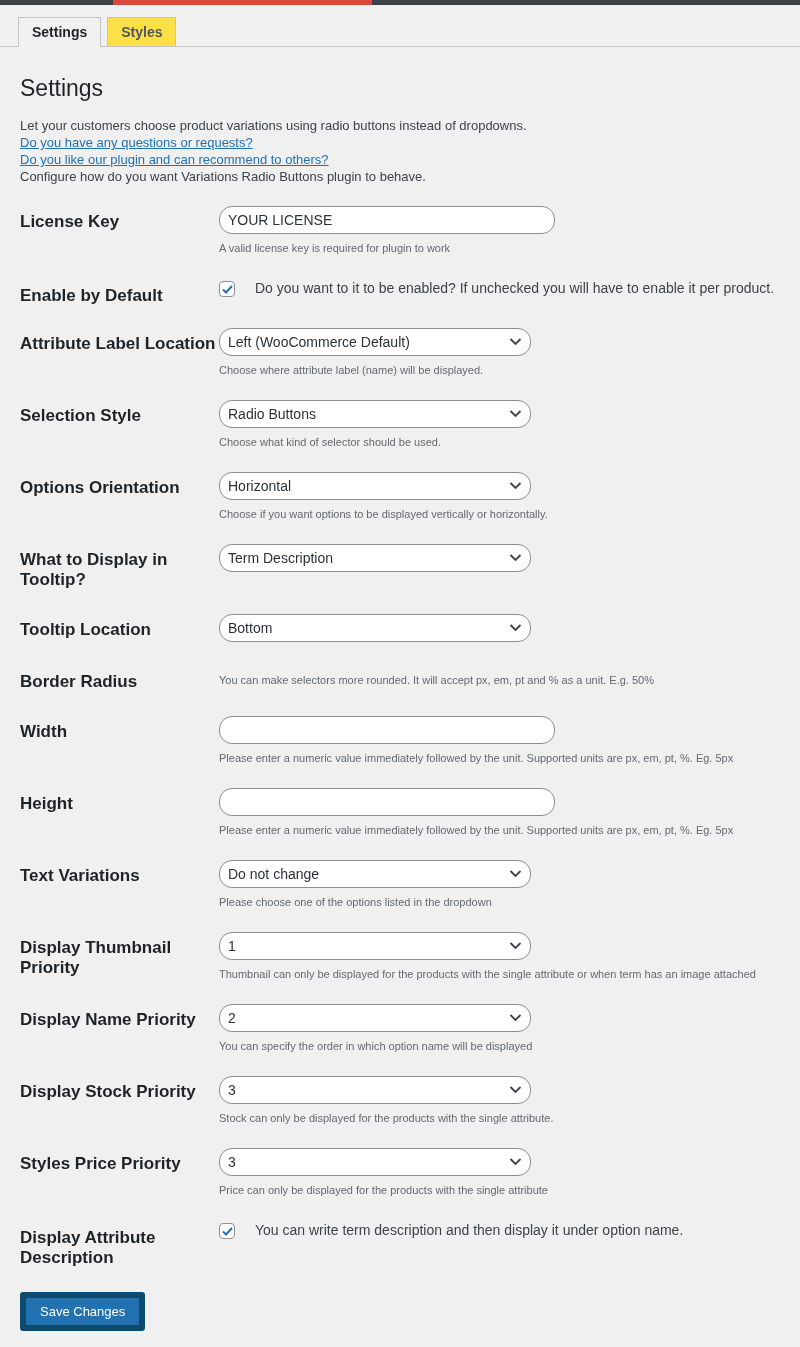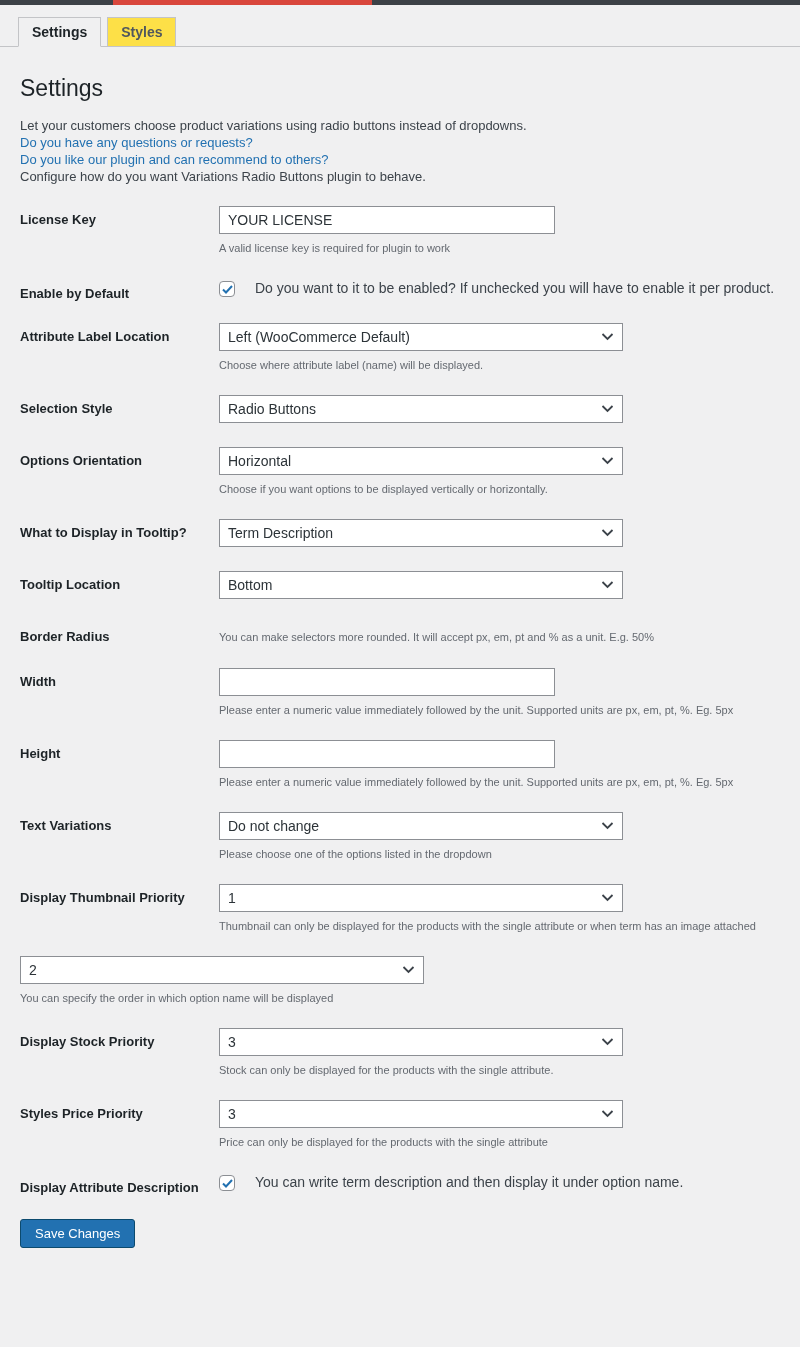--- a/index.html
+++ b/index.html
@@ -20,49 +20,49 @@
   .tab { padding: 6px 13px; font-size: 14px; font-weight: 700; color: #50575e;
          background: #fde047; border: 1px solid #c3c4c7; border-bottom: none;
          text-decoration: none; cursor: pointer; }
   .tab.active { background: #f0f0f1; color: #1d2327; border-bottom: 1px solid #f0f0f1;
                 margin-bottom: -1px; }
 
   .wrap { padding: 0 20px; }
   h1 { font-size: 23px; font-weight: 400; color: #1d2327; margin: 28px 0 15px; }
   .intro p, .config { margin: 0; line-height: 17px; font-size: 13px; }
   .config { margin-top: 10px; }
-  a.doclink { color: #2271b1; cursor: pointer; }
+  a.doclink { color: #2271b1; text-decoration: underline; cursor: pointer; }
 
   
   #rows { margin-top: 9px; }
   .row { display: flex; padding: 12px 0; }
   .row-cb { padding: 14px 0 10px; }
   .row-label { width: 199px; flex: none; padding-top: 6px;
-               font-weight: 700; font-size: 13px; color: #1d2327; }
+               font-weight: 700; font-size: 17px; color: #1d2327; }
   .row-control { flex: 1; min-width: 0; }
   .text-input, select {
     width: 336px; height: 28px; padding: 0 8px;
-    border: 1px solid #8c8f94; border-radius: 0;
+    border: 1px solid #8c8f94; border-radius: 13px;
     background: #fff; font-family: "Liberation Sans", sans-serif;
     font-size: 14px; color: #2c3338;
   }
-  .select-wrap { position: relative; width: 404px; }
+  .select-wrap { position: relative; width: 312px; }
   select { appearance: none; -webkit-appearance: none; -moz-appearance: none;
            padding-right: 26px; width: 100%; cursor: pointer; }
   .chev { position: absolute; right: 9px; top: 50%; transform: translateY(-50%);
           pointer-events: none; line-height: 0; }
   .description { margin: 8px 0 0; color: #646970; font-size: 11px; white-space: nowrap; }
   .cb-line { display: flex; align-items: flex-start; gap: 20px; font-size: 14px;
              color: #3c434a; cursor: pointer; }
   .cb { width: 16px; height: 16px; flex: none; margin-top: 1px; background: #fff;
         border: 1px solid #8c8f94; border-radius: 4px;
         display: inline-flex; align-items: center; justify-content: center; }
 
   .save-btn { margin-top: 14px; padding: 6px 14px; background: #2271b1;
-              border: 1px solid #0c4a6e; border-radius: 3px; color: #fff;
+              border: 6px solid #0c4a6e; border-radius: 3px; color: #fff;
               font-family: "Liberation Sans", sans-serif; font-size: 13px; cursor: pointer; }
 </style>
 </head>
 <body>
 
 <div class="topbar" style="background: rgb(60, 65, 71);">
   <div class="topbar-accent" style="background: rgb(217, 71, 60);"></div>
 </div>
 
 <div class="nav-tabs">
@@ -108,20 +108,21 @@
               </svg></span></div>
           <p class="description">Choose where attribute label (name) will be displayed.</p>
         </div>
       </div>
       <div class="row">
         <div class="row-label">Selection Style</div>
         <div class="row-control">
           <div class="select-wrap"><select><option>Radio Buttons</option></select><span class="chev"><svg width="13" height="9" viewBox="0 0 13 9">
                 <path d="M1.5 1.5l5 5 5-5" fill="none" stroke="#3c434a" stroke-width="1.8"></path>
               </svg></span></div>
+          <p class="description">Choose what kind of selector should be used.</p>
         </div>
       </div>
       <div class="row">
         <div class="row-label">Options Orientation</div>
         <div class="row-control">
           <div class="select-wrap"><select><option>Horizontal</option></select><span class="chev"><svg width="13" height="9" viewBox="0 0 13 9">
                 <path d="M1.5 1.5l5 5 5-5" fill="none" stroke="#3c434a" stroke-width="1.8"></path>
               </svg></span></div>
           <p class="description">Choose if you want options to be displayed vertically or horizontally.</p>
         </div>
@@ -166,20 +167,21 @@
       <div class="row">
         <div class="row-label">Display Thumbnail Priority</div>
         <div class="row-control">
           <div class="select-wrap"><select><option>1</option></select><span class="chev"><svg width="13" height="9" viewBox="0 0 13 9">
                 <path d="M1.5 1.5l5 5 5-5" fill="none" stroke="#3c434a" stroke-width="1.8"></path>
               </svg></span></div>
           <p class="description">Thumbnail can only be displayed for the products with the single attribute or when term has an image attached</p>
         </div>
       </div>
       <div class="row">
+        <div class="row-label">Display Name Priority</div>
         <div class="row-control">
           <div class="select-wrap"><select><option>2</option></select><span class="chev"><svg width="13" height="9" viewBox="0 0 13 9">
                 <path d="M1.5 1.5l5 5 5-5" fill="none" stroke="#3c434a" stroke-width="1.8"></path>
               </svg></span></div>
           <p class="description">You can specify the order in which option name will be displayed</p>
         </div>
       </div>
       <div class="row">
         <div class="row-label">Display Stock Priority</div>
         <div class="row-control">

